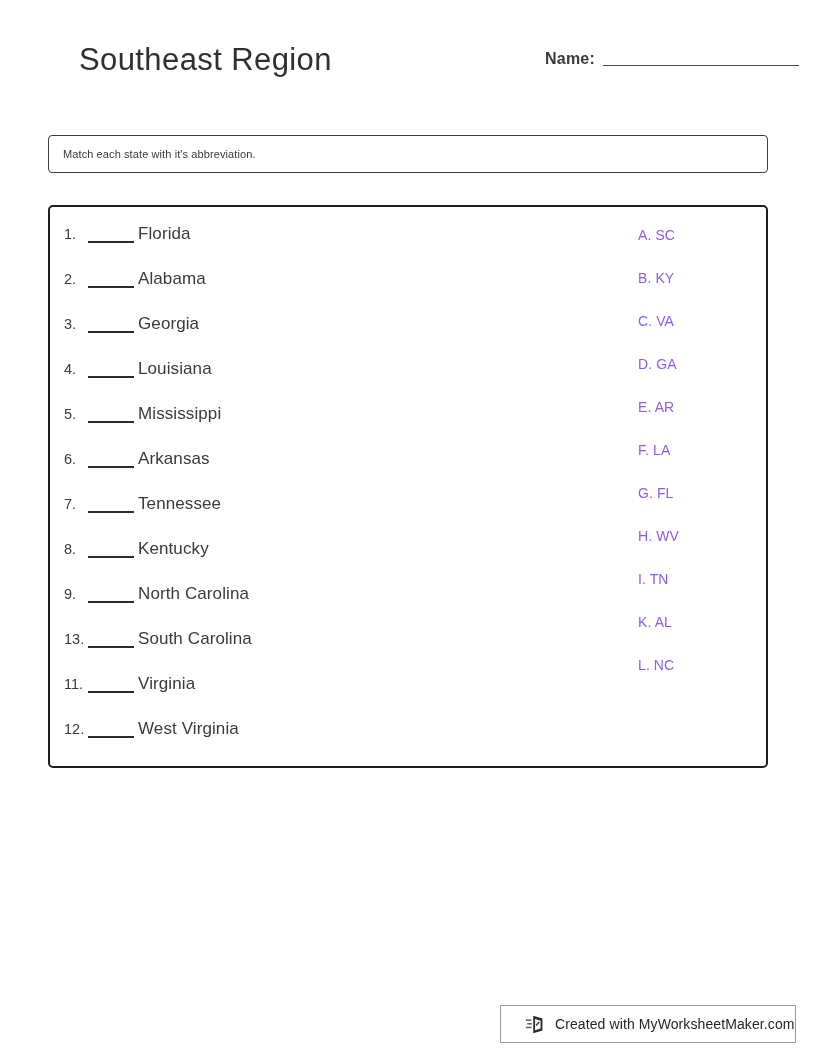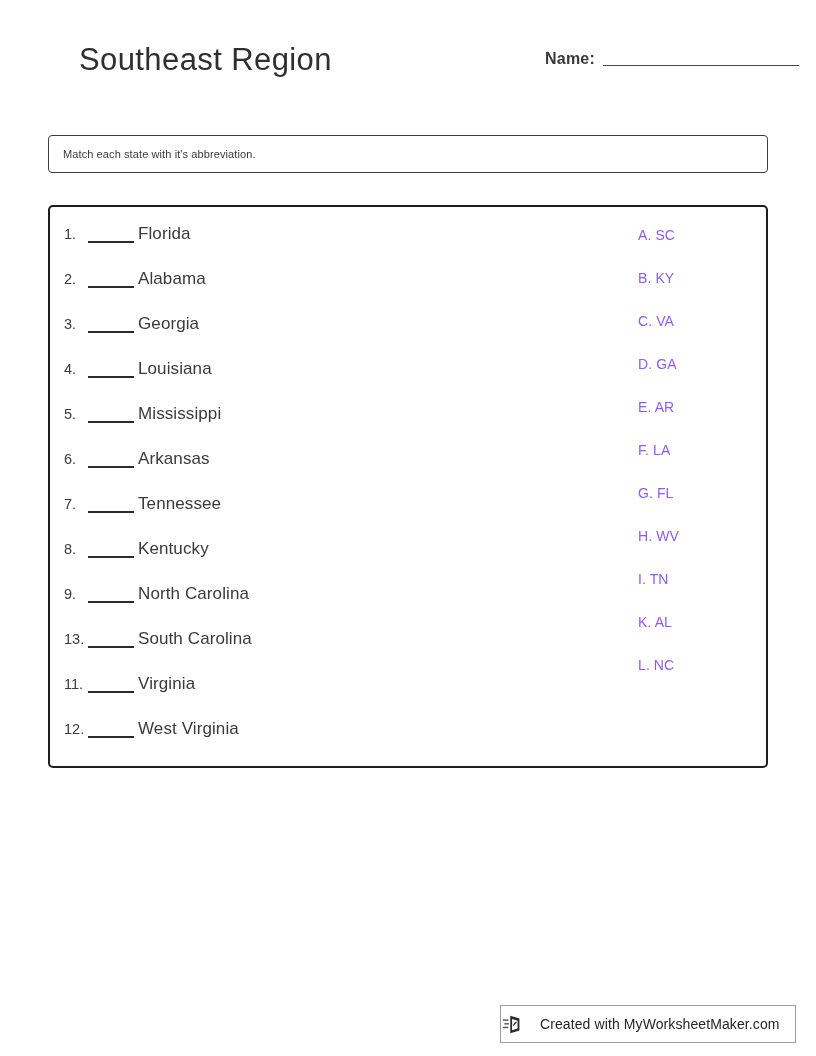--- a/index.html
+++ b/index.html
@@ -152,22 +152,22 @@
     position: absolute;
     left: 500px;
     top: 1005px;
     width: 296px;
     height: 38px;
     border: 1.2px solid #9a9a9a;
     background: #ffffff;
     box-sizing: border-box;
     display: flex;
     align-items: center;
-    gap: 16px;
-    padding-left: 1px;
+    gap: 8px;
+    padding-left: 24px;
   }
   .brand-logo {
     width: 22px;
     height: 22px;
     flex: 0 0 22px;
     display: block;
   }
   .footer-text {
     font-size: 14px;
     color: #252525;

